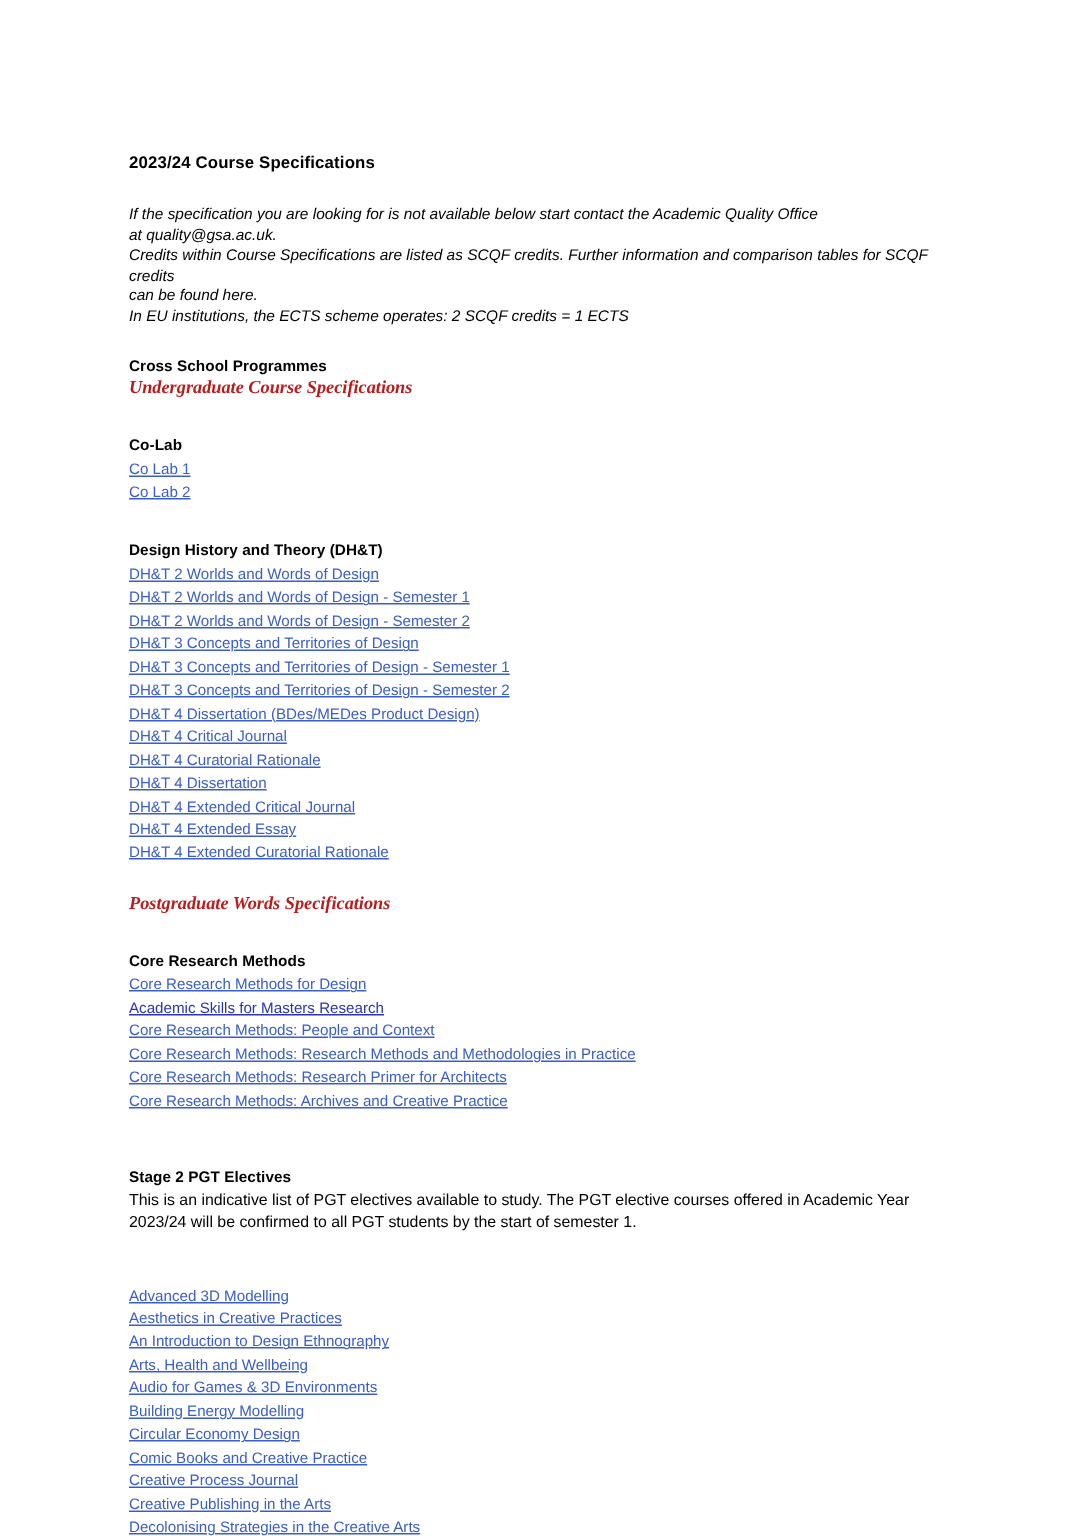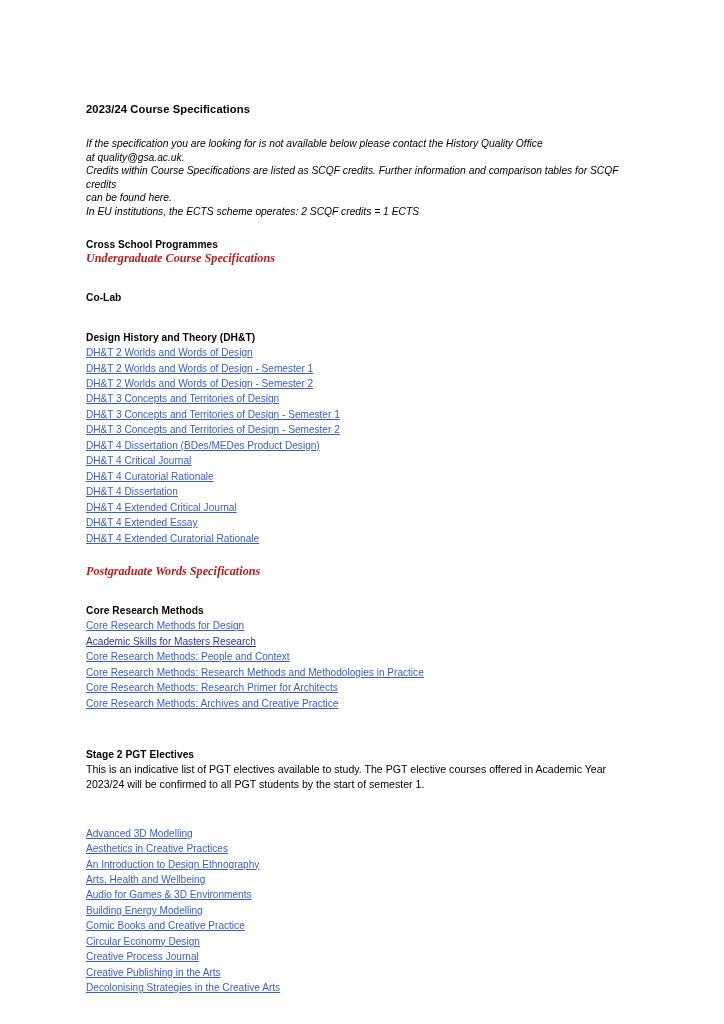--- a/index.html
+++ b/index.html
@@ -106,34 +106,42 @@
 </style>
 </head>
 <body>
 
 <div class="page">
   <div class="content">
 
     <h1 class="doc-title">2023/24 Course Specifications</h1>
 
     <div class="intro">
-      <span class="line">If the specification you are looking for is not available below please contact the History Quality Office</span>
+      <span class="line">If the specification you are looking for is not available below start contact the Academic Quality Office</span>
       <span class="line">at quality@gsa.ac.uk.</span>
       <span class="line">Credits within Course Specifications are listed as SCQF credits. Further information and comparison tables for SCQF credits</span>
       <span class="line">can be found here.</span>
       <span class="line">In EU institutions, the ECTS scheme operates: 2 SCQF credits = 1 ECTS</span>
     </div>
 
     <h2 class="sec-head">Cross School Programmes</h2>
 
     <h3 class="serif-head">Undergraduate Course Specifications</h3>
 
     <div class="gap-lg"></div>
 
     <h2 class="sec-head">Co-Lab</h2>
+    <ul class="link-list">
+      <li>
+        <a class="doc-link">Co Lab 1</a>
+      </li>
+      <li>
+        <a class="doc-link">Co Lab 2</a>
+      </li>
+    </ul>
 
     <div class="gap-lg"></div>
 
     <h2 class="sec-head">Design History and Theory (DH&amp;T)</h2>
     <ul class="link-list">
       <li><a class="doc-link">DH&amp;T 2 Worlds and Words of Design</a></li>
       <li><a class="doc-link">DH&amp;T 2 Worlds and Words of Design - Semester 1</a></li>
       <li><a class="doc-link">DH&amp;T 2 Worlds and Words of Design - Semester 2</a></li>
       <li><a class="doc-link">DH&amp;T 3 Concepts and Territories of Design</a></li>
       <li><a class="doc-link">DH&amp;T 3 Concepts and Territories of Design - Semester 1</a></li>
@@ -170,22 +178,22 @@
 
     <div class="gap-xl"></div>
 
     <ul class="link-list">
       <li><a class="doc-link">Advanced 3D Modelling</a></li>
       <li><a class="doc-link">Aesthetics in Creative Practices</a></li>
       <li><a class="doc-link">An Introduction to Design Ethnography</a></li>
       <li><a class="doc-link">Arts, Health and Wellbeing</a></li>
       <li><a class="doc-link">Audio for Games &amp; 3D Environments</a></li>
       <li><a class="doc-link">Building Energy Modelling</a></li>
+      <li><a class="doc-link">Circular Economy Design</a></li>
       <li><a class="doc-link">Comic Books and Creative Practice</a></li>
-      <li><a class="doc-link">Circular Economy Design</a></li>
       <li><a class="doc-link">Creative Process Journal</a></li>
       <li><a class="doc-link">Creative Publishing in the Arts</a></li>
       <li><a class="doc-link">Decolonising Strategies in the Creative Arts</a></li>
 
     </ul>
 
   </div>
 </div>
 
 </body></html>

